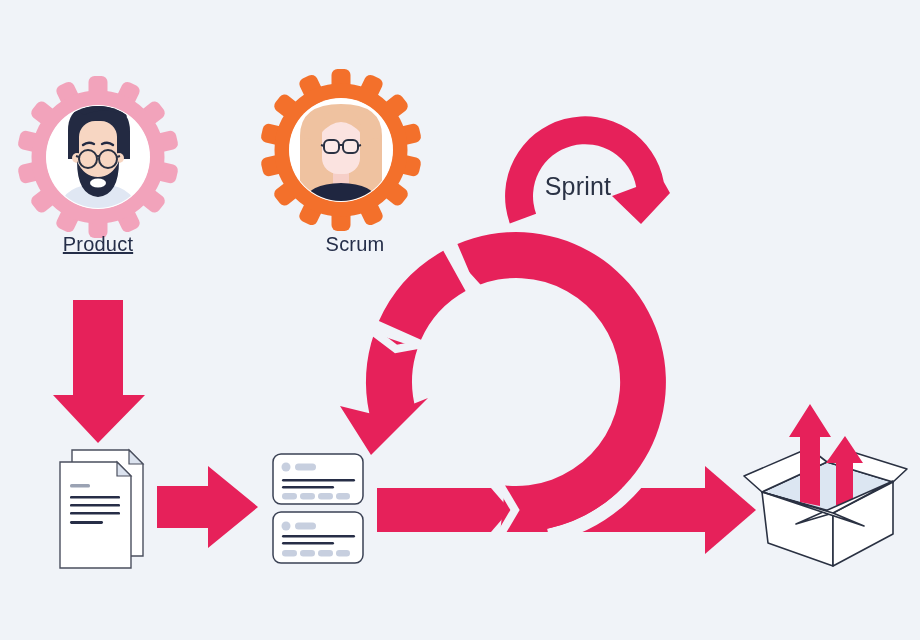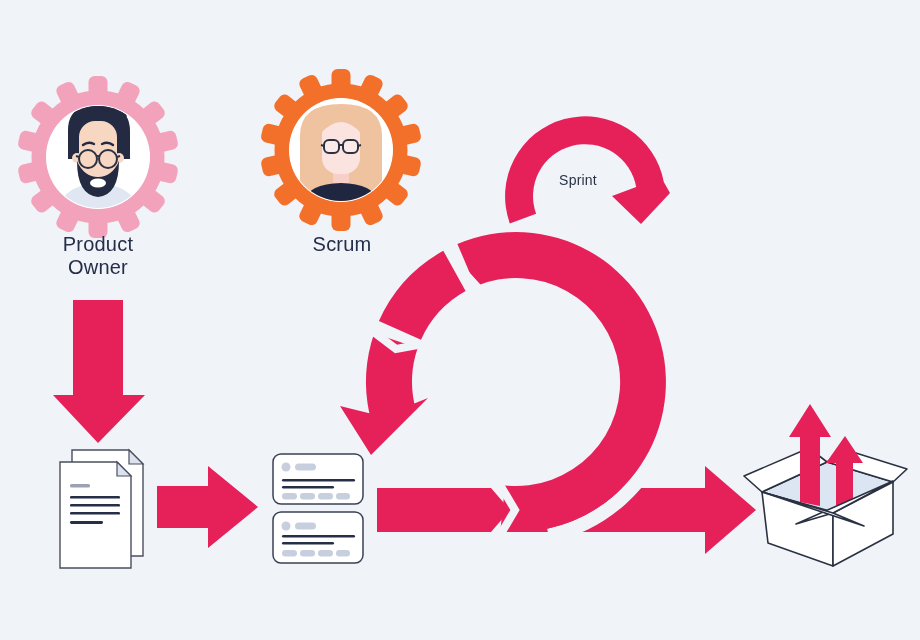--- a/index.html
+++ b/index.html
@@ -1,21 +1,21 @@
 <!DOCTYPE html>
 <html><head>
 <meta charset="utf-8">
 <style>
   html,body{margin:0;padding:0;}
   body{font-family:"Liberation Sans",sans-serif;}
   .stage{position:relative;width:920px;height:640px;background:#F0F3F8;overflow:hidden;}
   .stage svg{position:absolute;left:0;top:0;}
   .role-label{position:absolute;text-align:center;color:#252E49;font-size:20px;line-height:23px;font-weight:500;letter-spacing:.2px;}
   .role-label span{display:block;}
-  .sprint-label{position:absolute;text-align:center;color:#2A3245;font-size:14px;font-weight:500;letter-spacing:.2px;}
+  .sprint-label{position:absolute;text-align:center;color:#2A3245;font-size:25px;font-weight:500;letter-spacing:.2px;}
   
   .accent{fill:#E6215A;}
   .gapline{stroke:#F0F3F8;fill:none;}
   .page{fill:#FFFFFF;stroke:#4A4F5E;stroke-width:1.4;}
   .fold{fill:#DCE3EF;stroke:#4A4F5E;stroke-width:1.2;}
   .card{fill:#FFFFFF;stroke:#3A4154;stroke-width:1.5;}
   .pill{fill:#C7CFDF;}
   .dline{fill:#272E47;}
   .boxface{fill:#FFFFFF;stroke:#2A3142;stroke-width:1.6;stroke-linejoin:round;}
   .boxin{fill:#DCE6F2;stroke:#2A3142;stroke-width:1.6;stroke-linejoin:round;}
@@ -177,24 +177,23 @@
       <rect x="-41" y="-12" width="13" height="58" rx="6" fill="#EFC2A0"></rect>
       <rect x="28" y="-12" width="13" height="58" rx="6" fill="#EFC2A0"></rect>
       <path d="M -37 52 Q -34 34 0 33 Q 34 34 37 52 Z" fill="#1F2640"></path>
       <rect x="-17" y="-10" width="15" height="13" rx="5" fill="rgba(255,255,255,0.25)" stroke="#2A3142" stroke-width="2"></rect>
       <rect x="2" y="-10" width="15" height="13" rx="5" fill="rgba(255,255,255,0.25)" stroke="#2A3142" stroke-width="2"></rect>
       <path d="M -2 -5 L 2 -5 M -17 -4 L -20 -5 M 17 -4 L 20 -5" stroke="#2A3142" stroke-width="2" fill="none"></path>
     </g>
   </g>
 </svg>
 
-  <div class="role-label" style="left:20px;top:233px;width:156px;">
+  <div class="role-label" style="left:20px;top:233px;width:156px;text-decoration:underline;">
     <span>Product</span>
-    <span>Owner</span>
   </div>
 
-  <div class="role-label" style="left:264px;top:233px;width:156px;">
+  <div class="role-label" style="left:277px;top:233px;width:156px;">
     <span>Scrum</span>
   </div>
 
   <div class="sprint-label" style="left:528px;top:172px;width:100px;">Sprint</div>
 
 </div>
 
 </body></html>

